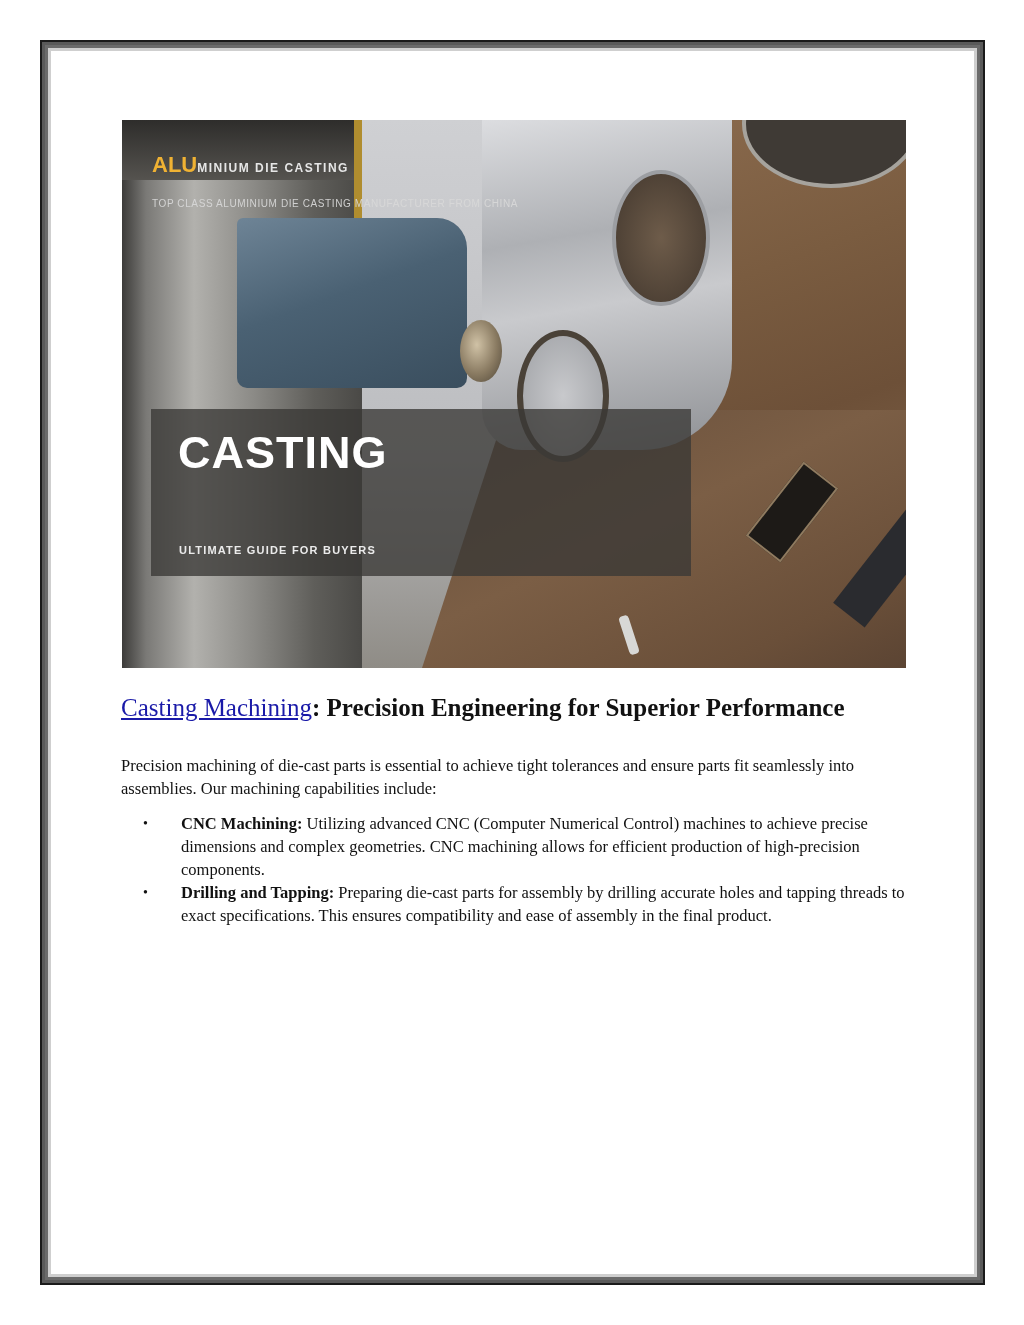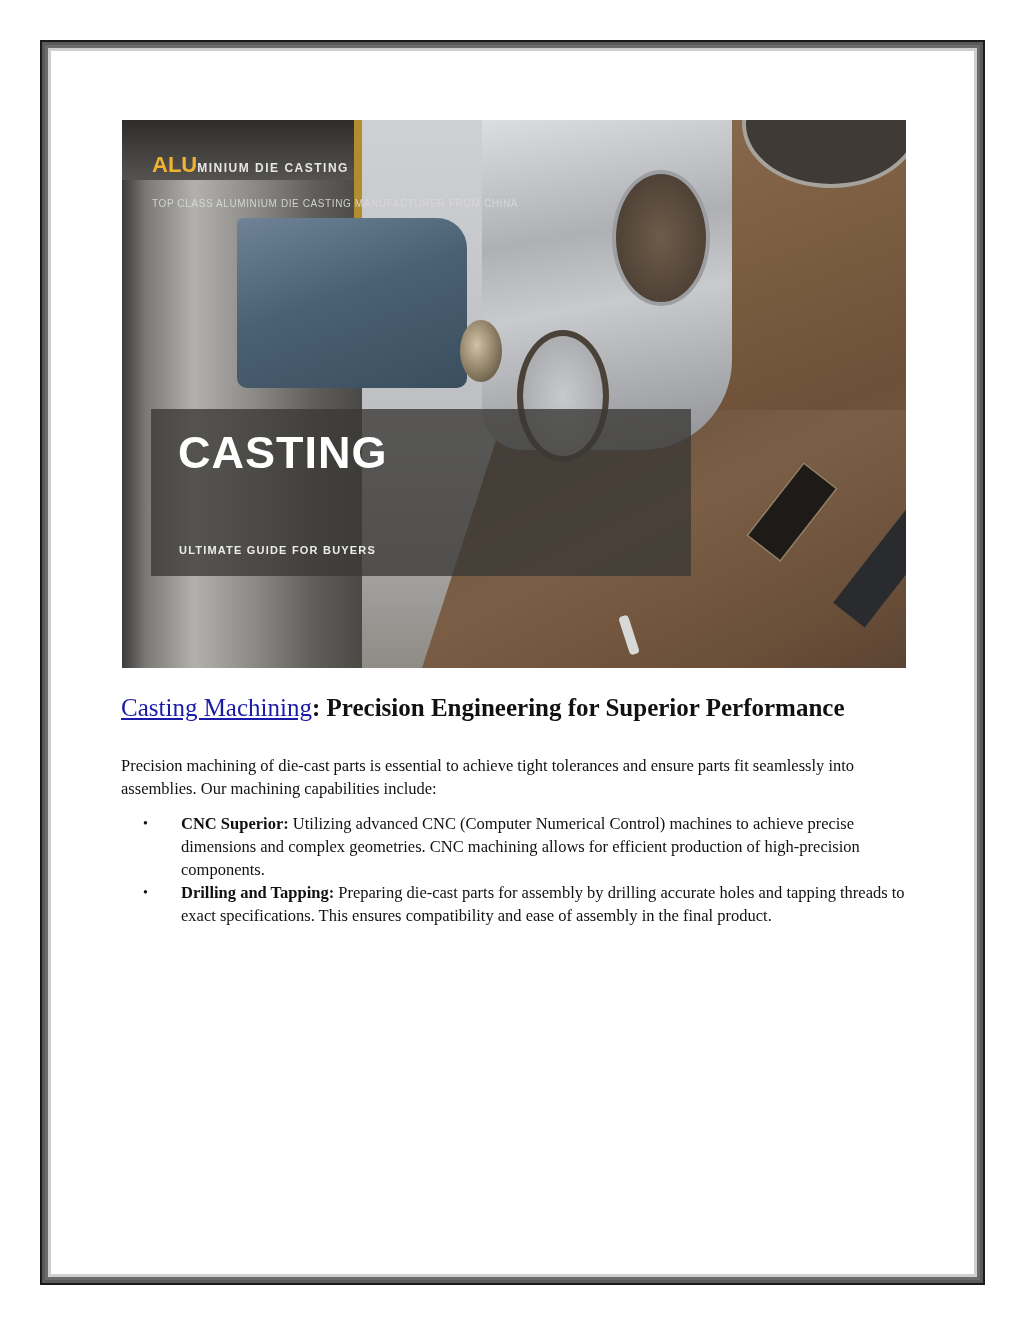--- a/index.html
+++ b/index.html
@@ -103,19 +103,19 @@
   </div>
 </div>
 
 <div class="heading"><a>Casting Machining</a><span>: Precision Engineering for Superior Performance</span></div>
 
 <div class="intro">Precision machining of die-cast parts is essential to achieve tight tolerances and ensure parts fit seamlessly into assemblies. Our machining capabilities include:</div>
 
 <ul class="list">
   <li>
     <span class="bullet">•</span>
-    <span class="term">CNC Superior:</span><span> Utilizing advanced CNC (Computer Numerical Control) machines to achieve precise dimensions and complex geometries. CNC machining allows for efficient production of high-precision components.</span>
+    <span class="term">CNC Machining:</span><span> Utilizing advanced CNC (Computer Numerical Control) machines to achieve precise dimensions and complex geometries. CNC machining allows for efficient production of high-precision components.</span>
   </li>
   <li>
     <span class="bullet">•</span>
     <span class="term">Drilling and Tapping:</span><span> Preparing die-cast parts for assembly by drilling accurate holes and tapping threads to exact specifications. This ensures compatibility and ease of assembly in the final product.</span>
   </li>
 </ul>
 
 </body></html>

